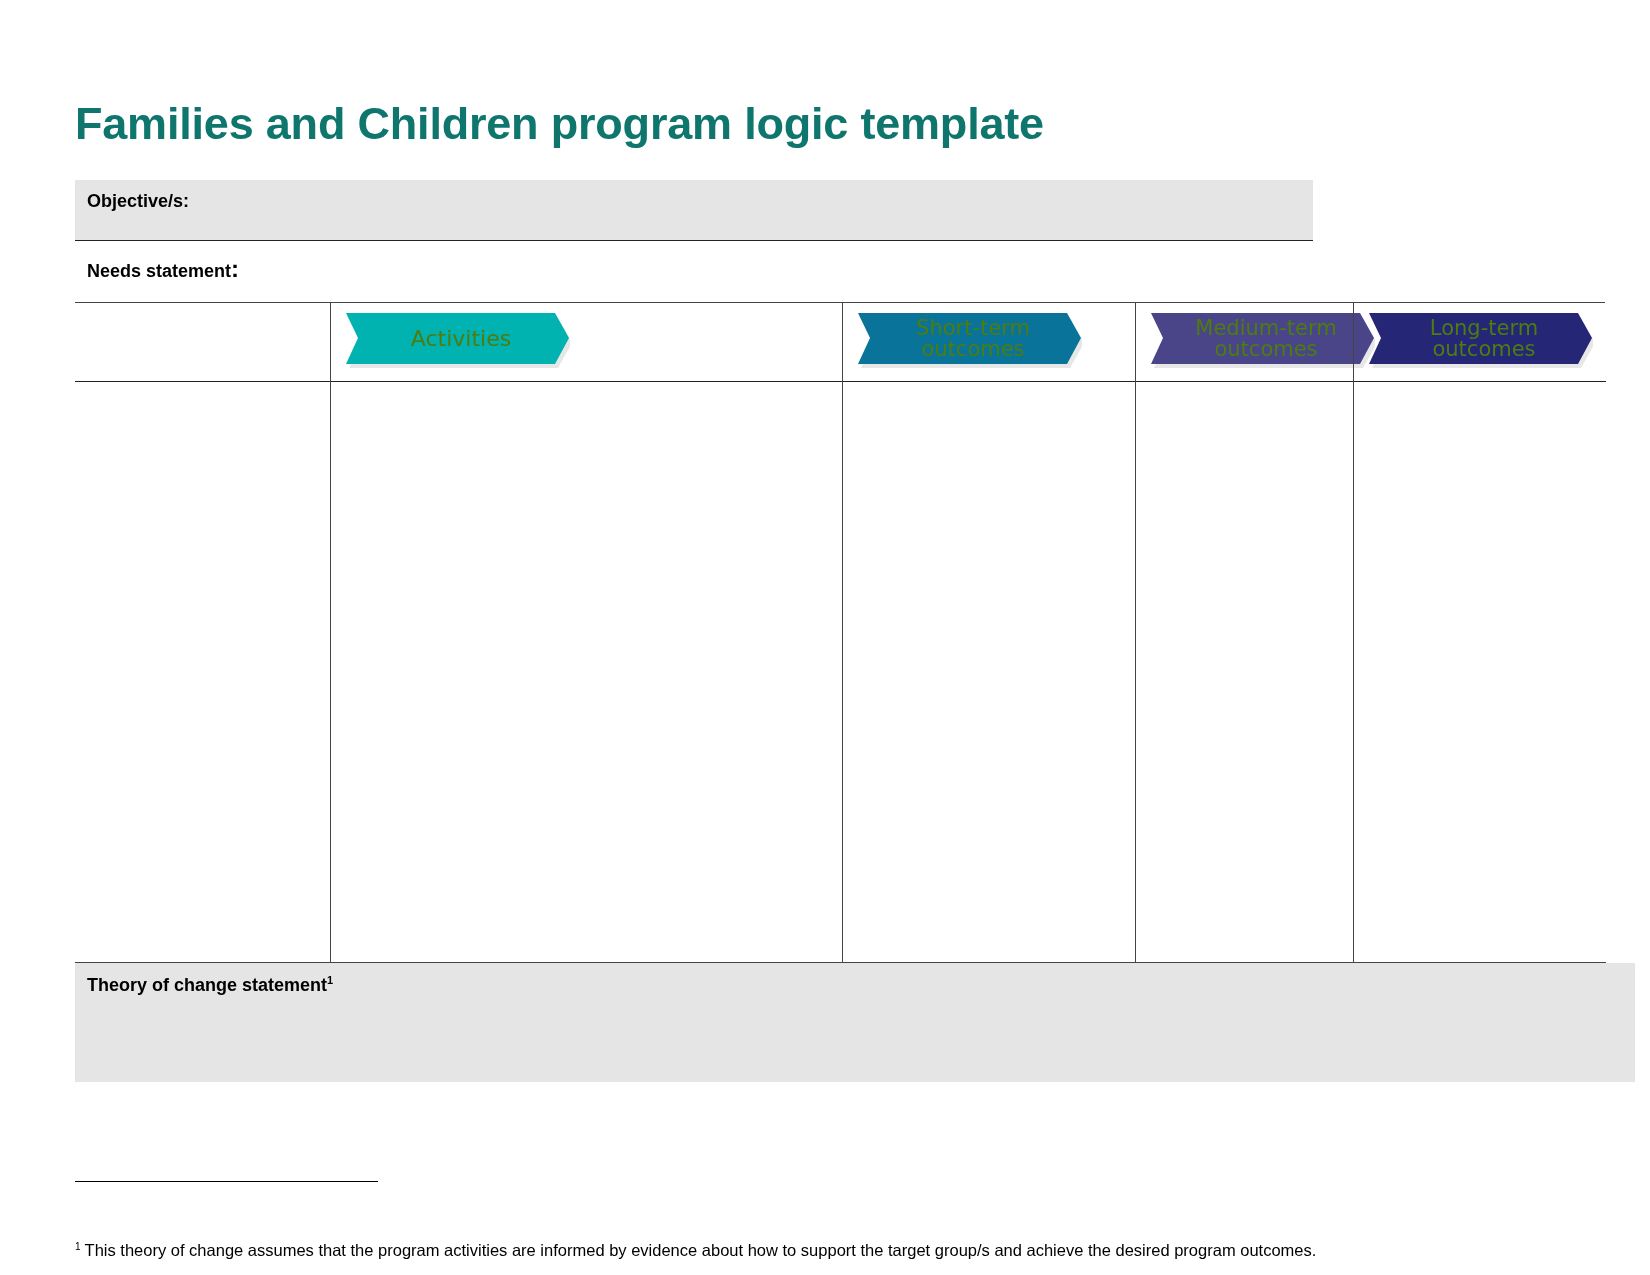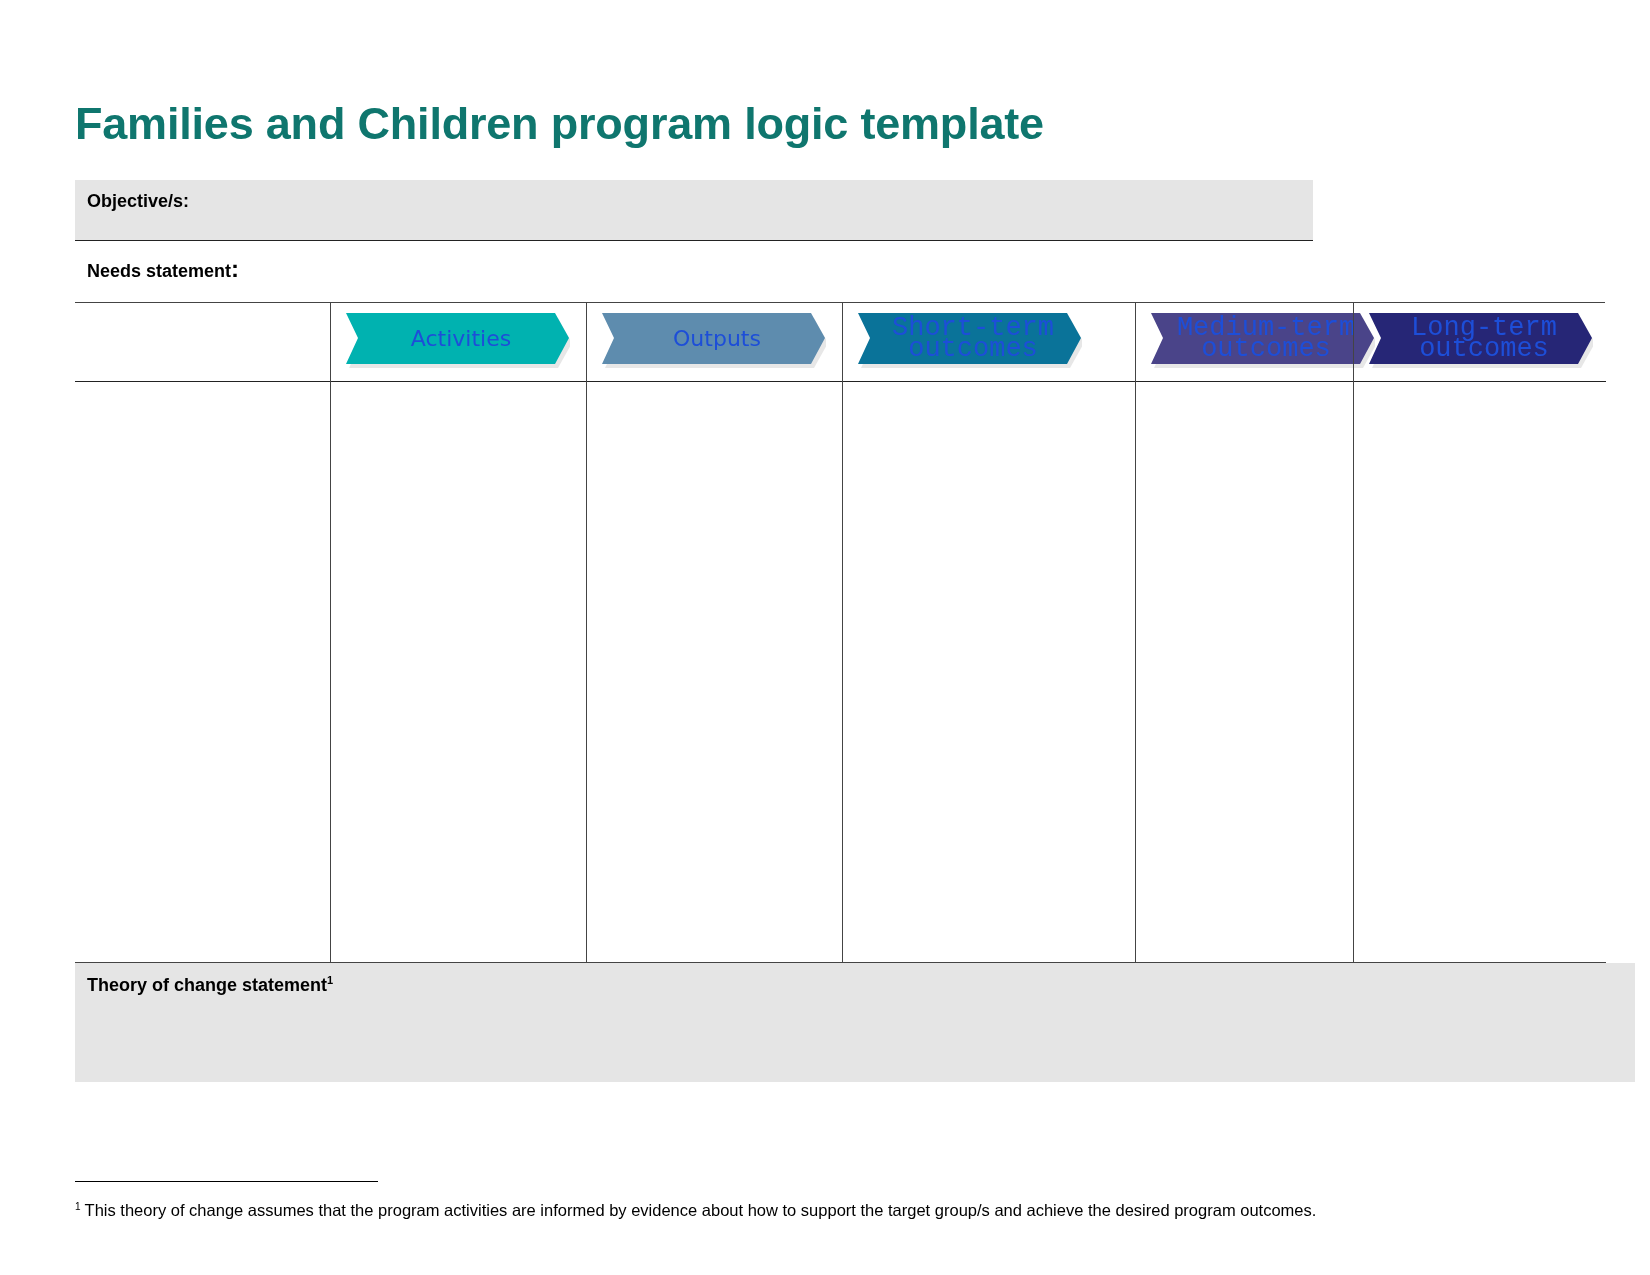--- a/index.html
+++ b/index.html
@@ -23,34 +23,34 @@
   .hdr-line { position: absolute; left: 0; top: 78px; width: 100%; height: 0;
               border-top: 1.5px solid #222; }
   .col { position: absolute; top: 0; height: 100%; width: 255px; box-sizing: border-box; }
   .col.sep { border-left: 1.5px solid #444; }
 
   .arrow { position: absolute; left: 15px; top: 10px; width: 224px; height: 52px; }
   .arrow svg { position: absolute; left: 0; top: 0; }
   .arrow-label { position: absolute; left: 0; top: 0; width: 224px; height: 52px;
                  display: flex; align-items: center; justify-content: center; text-align: center;
                  font-family: "DejaVu Sans", sans-serif; font-size: 22px; line-height: 22px;
-                 color: #1d4ed8; padding-left: 6px; box-sizing: border-box; }
+                 color: #4d7c0f; padding-left: 6px; box-sizing: border-box; }
   .arrow-label.dark { color: #1f3338; }
-  .arrow-label.two-line { font-size: 27px; line-height: 21px; font-family: Liberation Mono, monospace; }
+  .arrow-label.two-line { font-size: 21px; line-height: 21px; }
 
   .cell { position: absolute; top: 80px; left: 0; width: 100%; height: 578px; }
 
   .theory-box { position: absolute; left: 75px; top: 963px; width: 1530px; height: 119px;
                 background: #e5e5e5; padding-left: 30px; }
   .theory-box .field-label { top: 12px; }
   .theory-box sup { font-size: 11px; vertical-align: super; line-height: 0; }
 
   .footnote-rule { position: absolute; left: 75px; top: 1181px; width: 303px; height: 0;
                    border-top: 1.5px solid #000; }
-  .footnote { position: absolute; left: 75px; top: 1201px; font-size: 16.5px; color: #000;
+  .footnote { position: absolute; left: 75px; top: 1241px; font-size: 16.5px; color: #000;
               white-space: nowrap; }
   .footnote sup { font-size: 10px; vertical-align: super; line-height: 0; margin-right: 4px; }
 </style>
 </head>
 <body>
 
 <h1 class="title">Families and Children program logic template</h1>
 
 <div class="objective-box">
   <span class="field-label">Objective/s:</span>
@@ -68,30 +68,20 @@
     <div class="arrow">
       <svg width="224" height="56" viewBox="0 0 224 56">
         <polygon points="1,2 210,2 224,27 210,52 1,52 13,27" fill="#b9b9b9" opacity="0.35" transform="translate(2,3)"></polygon>
         <polygon points="0,0 209,0 223,25 209,51 0,51 12,25" fill="#00b2b0"></polygon>
       </svg>
       <div class="arrow-label">Activities</div>
     </div>
     <div class="cell"></div>
   </div>
 
-  <div class="col sep" style="left:511px;">
-    <div class="arrow">
-      <svg width="224" height="56" viewBox="0 0 224 56">
-        <polygon points="1,2 210,2 224,27 210,52 1,52 13,27" fill="#b9b9b9" opacity="0.35" transform="translate(2,3)"></polygon>
-        <polygon points="0,0 209,0 223,25 209,51 0,51 12,25" fill="#5e8cae"></polygon>
-      </svg>
-      <div class="arrow-label">Outputs</div>
-    </div>
-    <div class="cell"></div>
-  </div>
 
   <div class="col sep" style="left:767px;">
     <div class="arrow">
       <svg width="224" height="56" viewBox="0 0 224 56">
         <polygon points="1,2 210,2 224,27 210,52 1,52 13,27" fill="#b9b9b9" opacity="0.35" transform="translate(2,3)"></polygon>
         <polygon points="0,0 209,0 223,25 209,51 0,51 12,25" fill="#0a7399"></polygon>
       </svg>
       <div class="arrow-label two-line">
         <div><span>Short-term</span><br><span>outcomes</span></div>
       </div>

